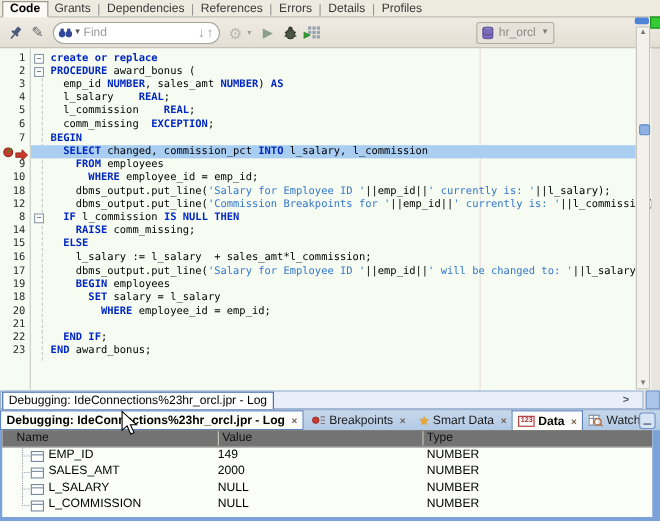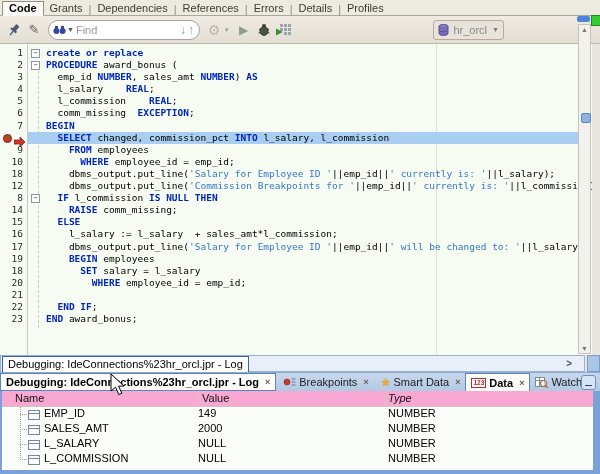--- a/index.html
+++ b/index.html
@@ -68,24 +68,24 @@
   .bic{display:inline-flex;align-items:center;}
   .staric{color:#efa928;font-size:11px;text-shadow:0 0 1px #b97f10;}
   .badge123{border:1px solid #b03030;color:#b03030;background:#fff;font:bold 6.5px "Liberation Sans",sans-serif;
             padding:0 1px;line-height:8px;}
   .minbtn{position:absolute;right:4px;top:375px;width:13px;height:13px;border:1px solid #6f8fbf;border-radius:3px;
           background:#d7e4f4;}
   .minbtn::after{content:"";position:absolute;left:3px;right:3px;bottom:3px;height:1px;background:#33455f;}
   
   .dpanel{position:absolute;top:391px;left:0;width:600px;height:83px;background:#7ba2d8;}
   .dinner{position:absolute;left:2px;top:0;width:591px;height:79px;background:#fbfdf8;overflow:hidden;}
-  .dhead{position:relative;height:15px;background:#f9a8d4;border-bottom:1px solid #c6c6be;font-size:11px;color:#111;}
+  .dhead{position:relative;height:15px;background:#737373;border-bottom:1px solid #c6c6be;font-size:11px;color:#111;}
   .dhead .hname{position:absolute;left:13px;top:1px;}
   .dhead .hvalue{position:absolute;left:200px;top:1px;}
-  .dhead .htype{position:absolute;left:386px;top:1px;font-style:italic;}
+  .dhead .htype{position:absolute;left:386px;top:1px;}
   .dhead .hsep1{position:absolute;left:196px;top:1px;bottom:1px;width:1px;background:#c9c9c1;}
   .dhead .hsep2{position:absolute;left:382px;top:1px;bottom:1px;width:1px;background:#c9c9c1;}
   .drows{position:relative;}
   .treev{position:absolute;left:18px;top:0;height:53px;width:0;border-left:1px dotted #9aa4ae;}
   .drow{position:relative;height:15px;font-size:11px;color:#000;}
   .drow .tree-h{position:absolute;left:18px;top:7px;width:7px;border-top:1px dotted #9aa4ae;}
   .drow .nico{position:absolute;left:26px;top:3px;width:10px;height:8px;border:1px solid #7488a0;background:#fff;}
   .drow .nico::after{content:"";position:absolute;left:0;right:0;top:2px;height:1px;background:#7488a0;}
   .drow .dn{position:absolute;left:42px;top:0;}
   .drow .dv{position:absolute;left:196px;top:0;}

